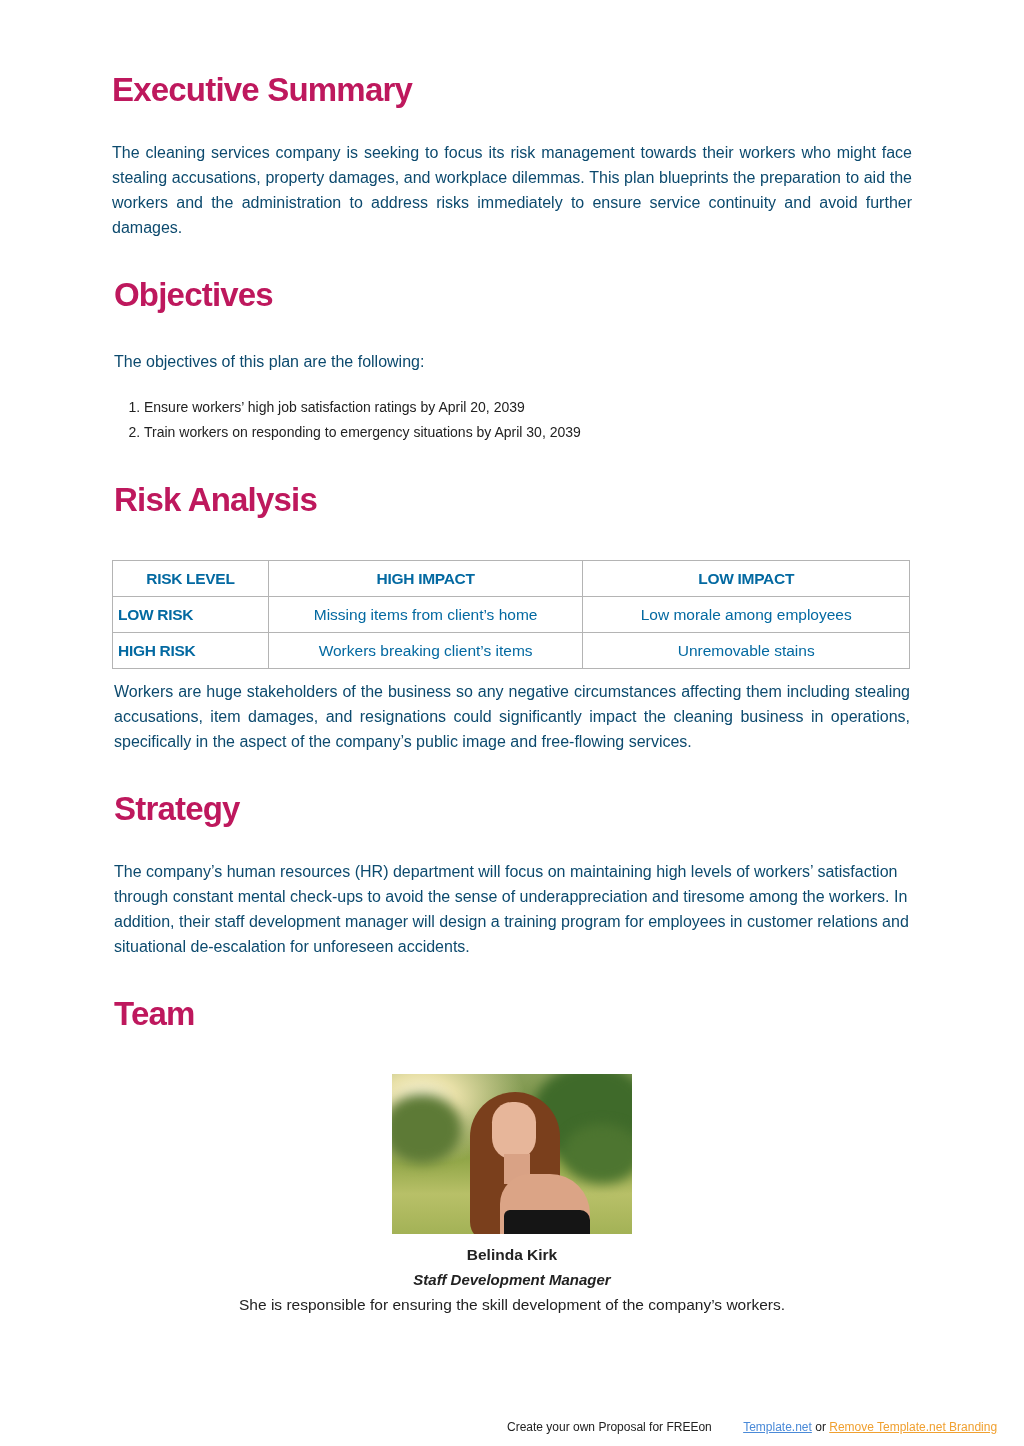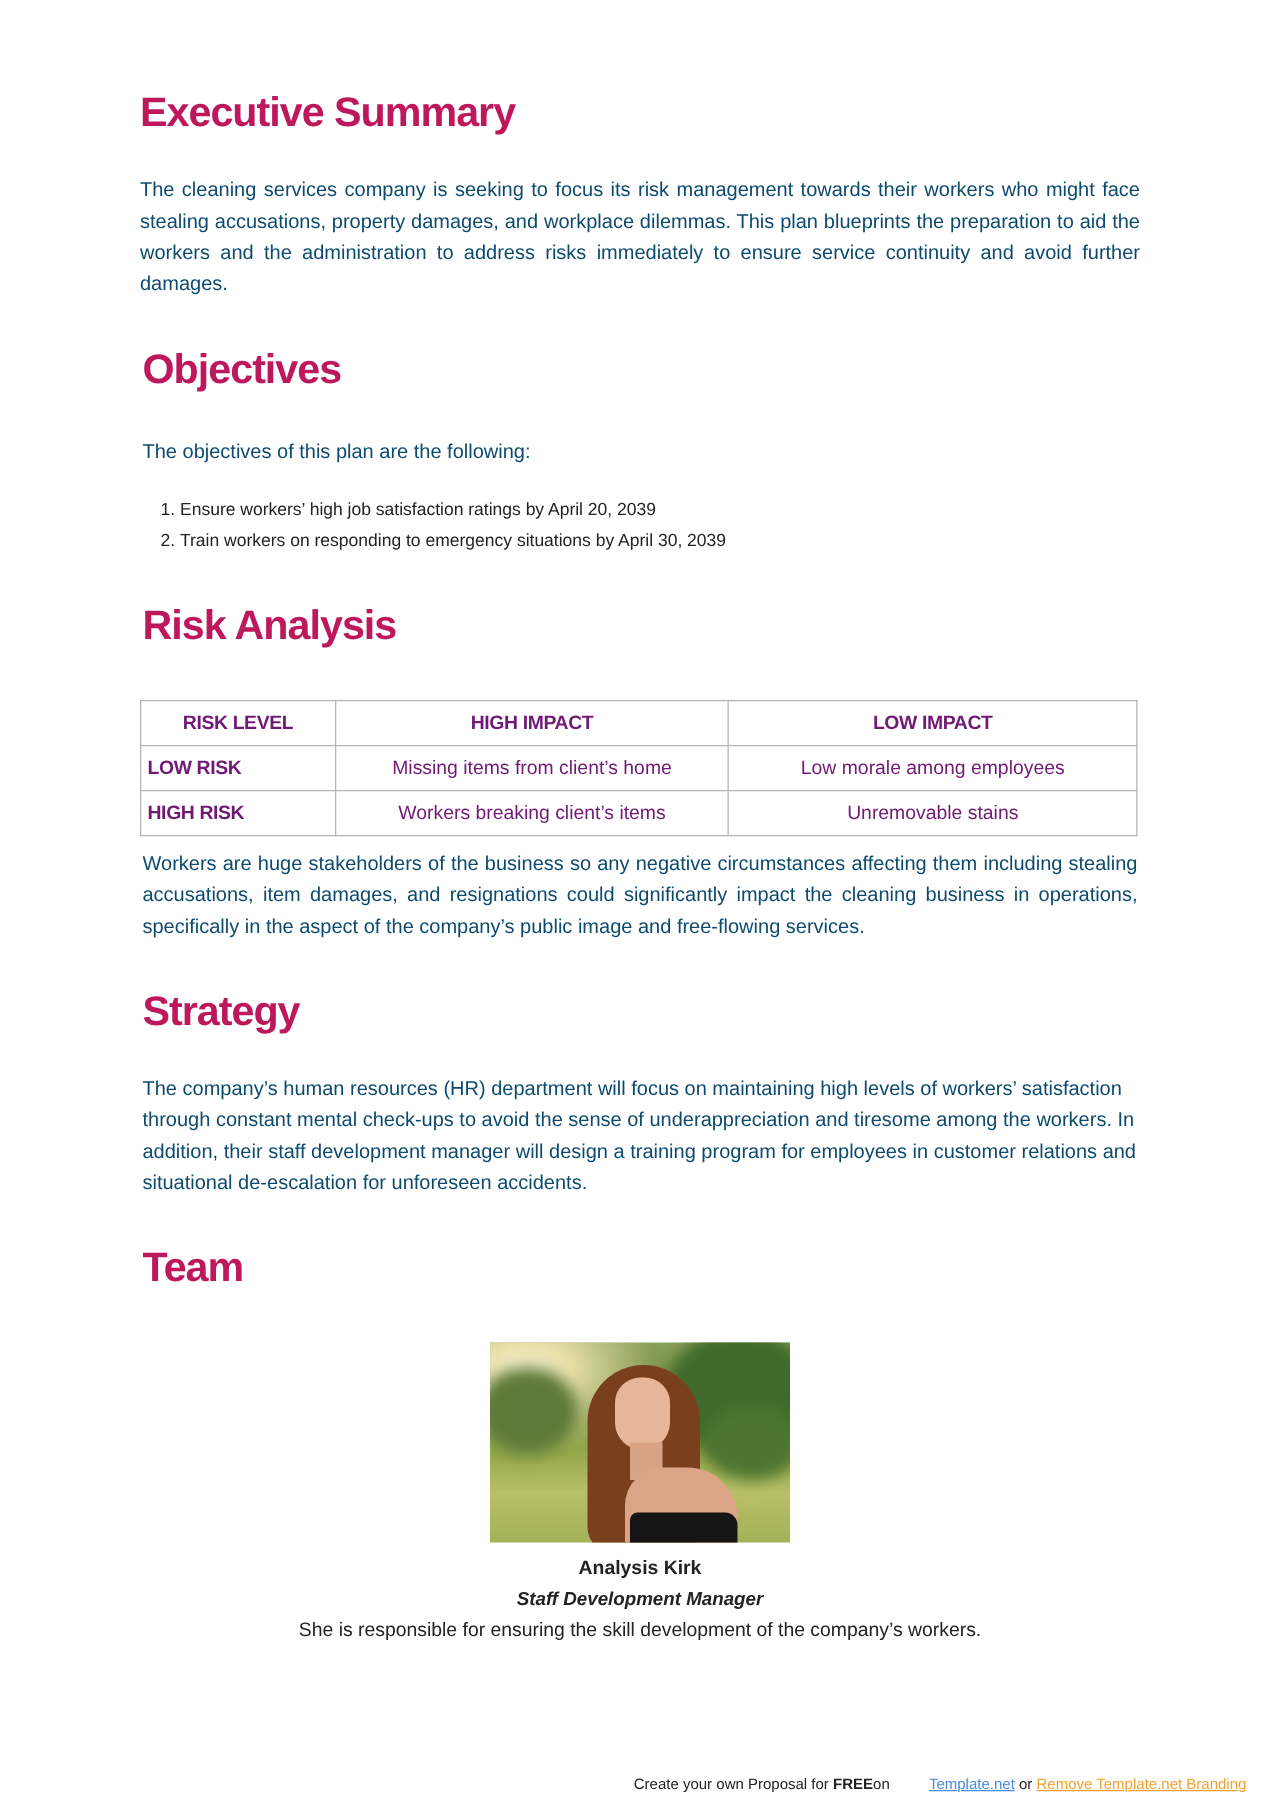--- a/index.html
+++ b/index.html
@@ -16,21 +16,21 @@
       color: #0c4a6e;
     }
     .justify { text-align: justify; }
     ol.obj { position: absolute; margin: 0; padding: 0 0 0 30px; font-size: 14px; line-height: 25px; }
     ol.obj li { padding-left: 0; }
     table.risk {
       position: absolute; left: 112px; top: 560px; width: 798px;
       border-collapse: collapse; font-size: 15.5px;
     }
     table.risk td, table.risk th {
-      border: 1px solid #b4b4b4; height: 35px; padding: 0 5px; color: #701a75;
+      border: 1px solid #b4b4b4; height: 35px; padding: 0 5px; color: #0369a1;
     }
     table.risk th { font-weight: bold; text-align: center; letter-spacing: -0.3px; }
     table.risk td.rowhead { font-weight: bold; text-align: left; letter-spacing: -0.3px; }
     table.risk td.cell { text-align: center; }
     .photo {
       position: absolute; left: 392px; top: 1074px; width: 240px; height: 160px; overflow: hidden;
       background: radial-gradient(ellipse at 12% 15%, #fbf6dc 0%, #e8e0a8 12%, rgba(200,200,120,0) 35%),
                   linear-gradient(180deg, #8aa05a 0%, #6f8a3e 30%, #94a84a 55%, #b8c068 75%, #a3b256 100%);
     }
     .tree { position: absolute; border-radius: 50%; filter: blur(6px); }
@@ -42,21 +42,21 @@
     .center { position: absolute; left: 0; width: 1024px; text-align: center; }
     .name { font-weight: bold; font-size: 15.5px; }
     .role { font-weight: bold; font-style: italic; font-size: 15px; }
     .desc { font-size: 15.5px; }
     .footer {
       position: absolute; top: 1420px; left: 507px; font-size: 12px; color: #222; white-space: nowrap;
     }
     .footer a { text-decoration: underline; }
     .footer .tn { color: #4a8ad8; margin-left: 28px; }
     .footer .rm { color: #f0a030; }
-    .footer b { font-weight: bold; }
+    .footer b { font-weight: normal; }
   </style>
 </head>
 <body>
 
 <h1 class="h1" style="left:112px; top:70px;">Executive Summary</h1>
 <p class="p justify" style="left:112px; top:140px; width:800px;">The cleaning services company is seeking to focus its risk management towards their workers who might face stealing accusations, property damages, and workplace dilemmas. This plan blueprints the preparation to aid the workers and the administration to address risks immediately to ensure service continuity and avoid further damages.</p>
 
 <h1 class="h1" style="left:114px; top:275px;">Objectives</h1>
 <p class="p" style="left:114px; top:349px;">The objectives of this plan are the following:</p>
 <ol class="obj" style="left:114px; top:395px;">
@@ -100,21 +100,21 @@
   <div class="tree" style="left:140px; top:-10px; width:120px; height:100px; background:#3f6a2a;"></div>
   <div class="tree" style="left:-10px; top:20px; width:80px; height:70px; background:#5d7a36;"></div>
   <div class="tree" style="left:170px; top:50px; width:80px; height:60px; background:#4d7530;"></div>
   <div class="hair"></div>
   <div class="face"></div>
   <div class="neck"></div>
   <div class="chest"></div>
   <div class="dress"></div>
 </div>
 
-<div class="center name" style="top:1246px;">Analysis Kirk</div>
+<div class="center name" style="top:1246px;">Belinda Kirk</div>
 <div class="center role" style="top:1271px;">Staff Development Manager</div>
 <div class="center desc" style="top:1296px;">She is responsible for ensuring the skill development of the company’s workers.</div>
 
 <div class="footer">
   <span>Create your own Proposal for </span><b>FREE</b><span>on</span>
   <a class="tn">Template.net</a>
   <span>or</span>
   <a class="rm">Remove Template.net Branding</a>
 </div>
 

